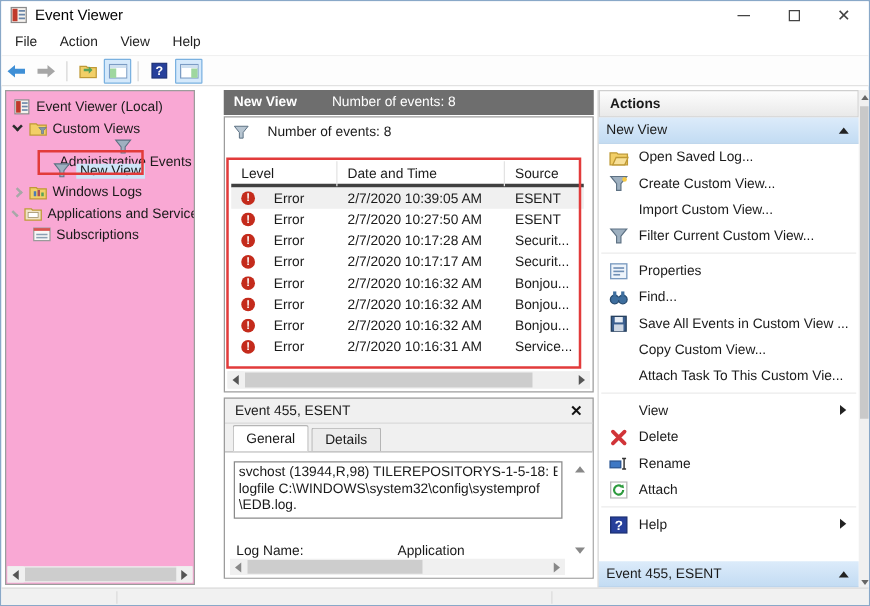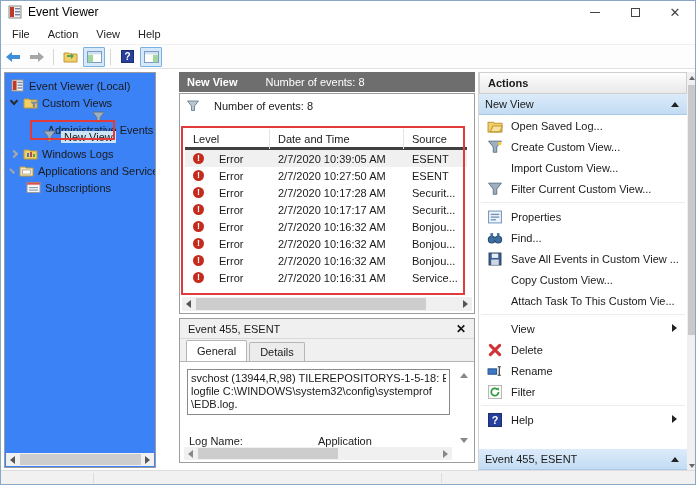--- a/index.html
+++ b/index.html
@@ -22,21 +22,21 @@
   .menu-item { padding:3px 9px; color:#222; }
   .menu-item:first-child { margin-left:2px; }
 
   
   #toolbar { position:absolute; left:0; top:44px; width:100%; height:24px; background:#fdfdfd; border-bottom:1px solid #e2e2e2; display:flex; align-items:center; }
   .tb-btn { width:22px; height:20px; margin:0 1px; display:flex; align-items:center; justify-content:center; border:1px solid transparent; border-radius:1px; }
   .tb-btn.toggled { background:#d5e9fb; border-color:#7ab1e0; }
   .tb-sep { width:1px; height:16px; background:#d6d6d6; margin:0 4px; }
 
   
-  #tree-pane { position:absolute; left:3px; top:71px; width:152px; height:396px; border:1px solid #9c9c9c; background:#3b82f6; overflow:hidden; }
+  #tree-pane { position:absolute; left:3px; top:71px; width:152px; height:396px; border:1px solid #9c9c9c; background:#f9a8d4; overflow:hidden; }
   .tree-row { height:17px; display:flex; align-items:center; white-space:nowrap; }
   .tree-label { margin-left:4px; }
   .chev { width:6px; height:6px; display:inline-block; }
   .chev-down { border-right:2px solid #2b2b2b; border-bottom:2px solid #2b2b2b; transform:rotate(45deg); margin-left:6px; margin-top:-3px; }
   .chev-right { border-right:2px solid #a8a8a8; border-bottom:2px solid #a8a8a8; transform:rotate(-45deg); margin-left:6px; }
   .ticon { width:15px; height:13px; display:inline-block; flex:0 0 auto; }
   .sel-newview { background:#cde4f7; padding:0 3px; }
   #tree-hscroll { position:absolute; left:1px; right:1px; bottom:1px; height:13px; background:#f0f0f0; }
   .scroll-arrow { position:absolute; width:13px; height:13px; display:flex; align-items:center; justify-content:center; background:#f0f0f0; }
   .tri { width:0; height:0; display:inline-block; }
@@ -481,21 +481,21 @@
         <path d="M11.5 2 v8 M10 2 h3 M10 10 h3" stroke="#333" stroke-width="1.1" fill="none"></path>
       </svg>
       <span class="a-label">Rename</span>
     </div>
     <div class="action-item">
       <svg class="a-icon" viewBox="0 0 13 13">
         <rect x="0.5" y="0.5" width="12" height="12" fill="#fff" stroke="#b8b8b8"></rect>
         <path d="M9.8 6.5 a3.4 3.4 0 1 1 -1.2 -2.6" stroke="#2e9b3e" stroke-width="1.6" fill="none"></path>
         <polygon points="9.8,2.2 10.4,5.2 7.6,4.4" fill="#2e9b3e"></polygon>
       </svg>
-      <span class="a-label">Filter</span>
+      <span class="a-label">Attach</span>
     </div>
 
     <div class="action-sep"></div>
 
     <div class="action-item">
       <svg class="a-icon" viewBox="0 0 13 13">
         <rect x="0.5" y="0.5" width="12" height="12" fill="#27409b" stroke="#1c2f72"></rect>
         <text x="6.5" y="10" font-size="10" font-weight="bold" fill="#fff" text-anchor="middle" font-family="Liberation Sans, sans-serif">?</text>
       </svg>
       <span class="a-label">Help</span>

